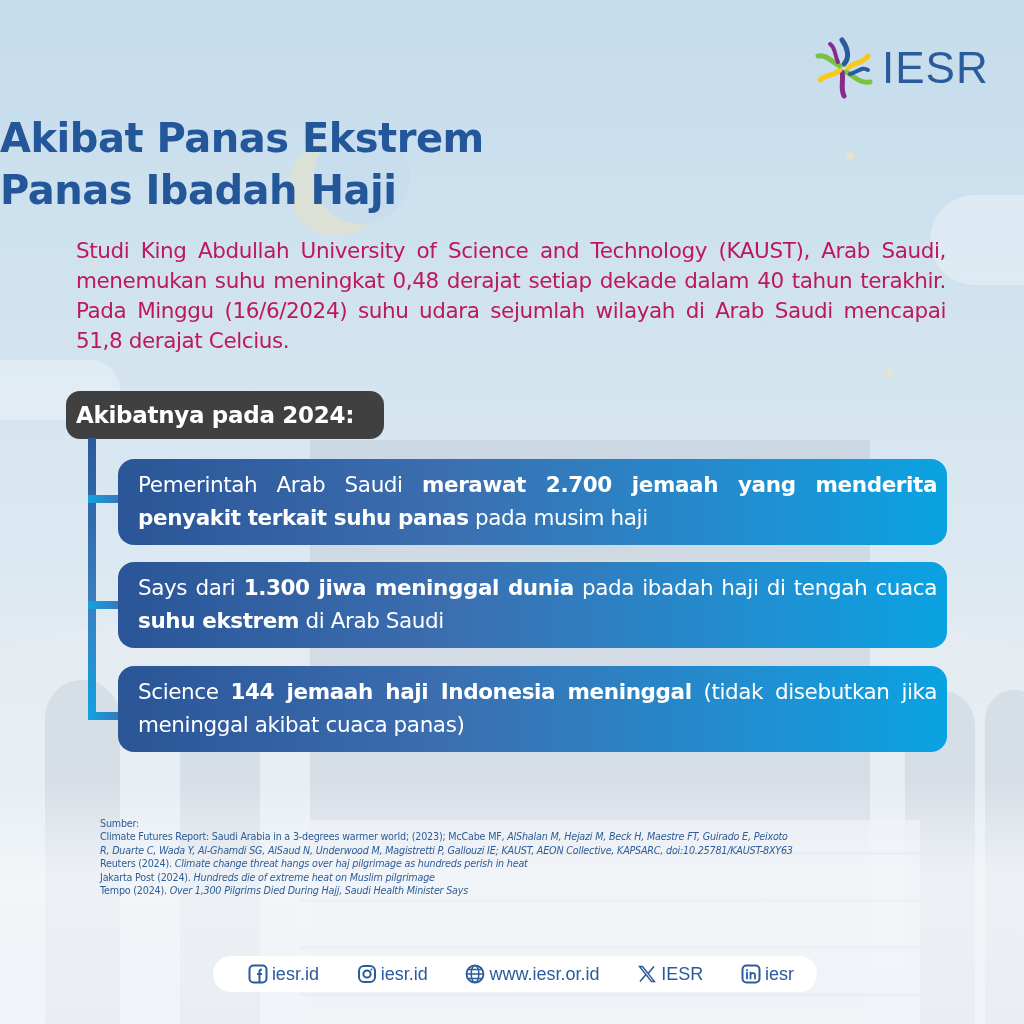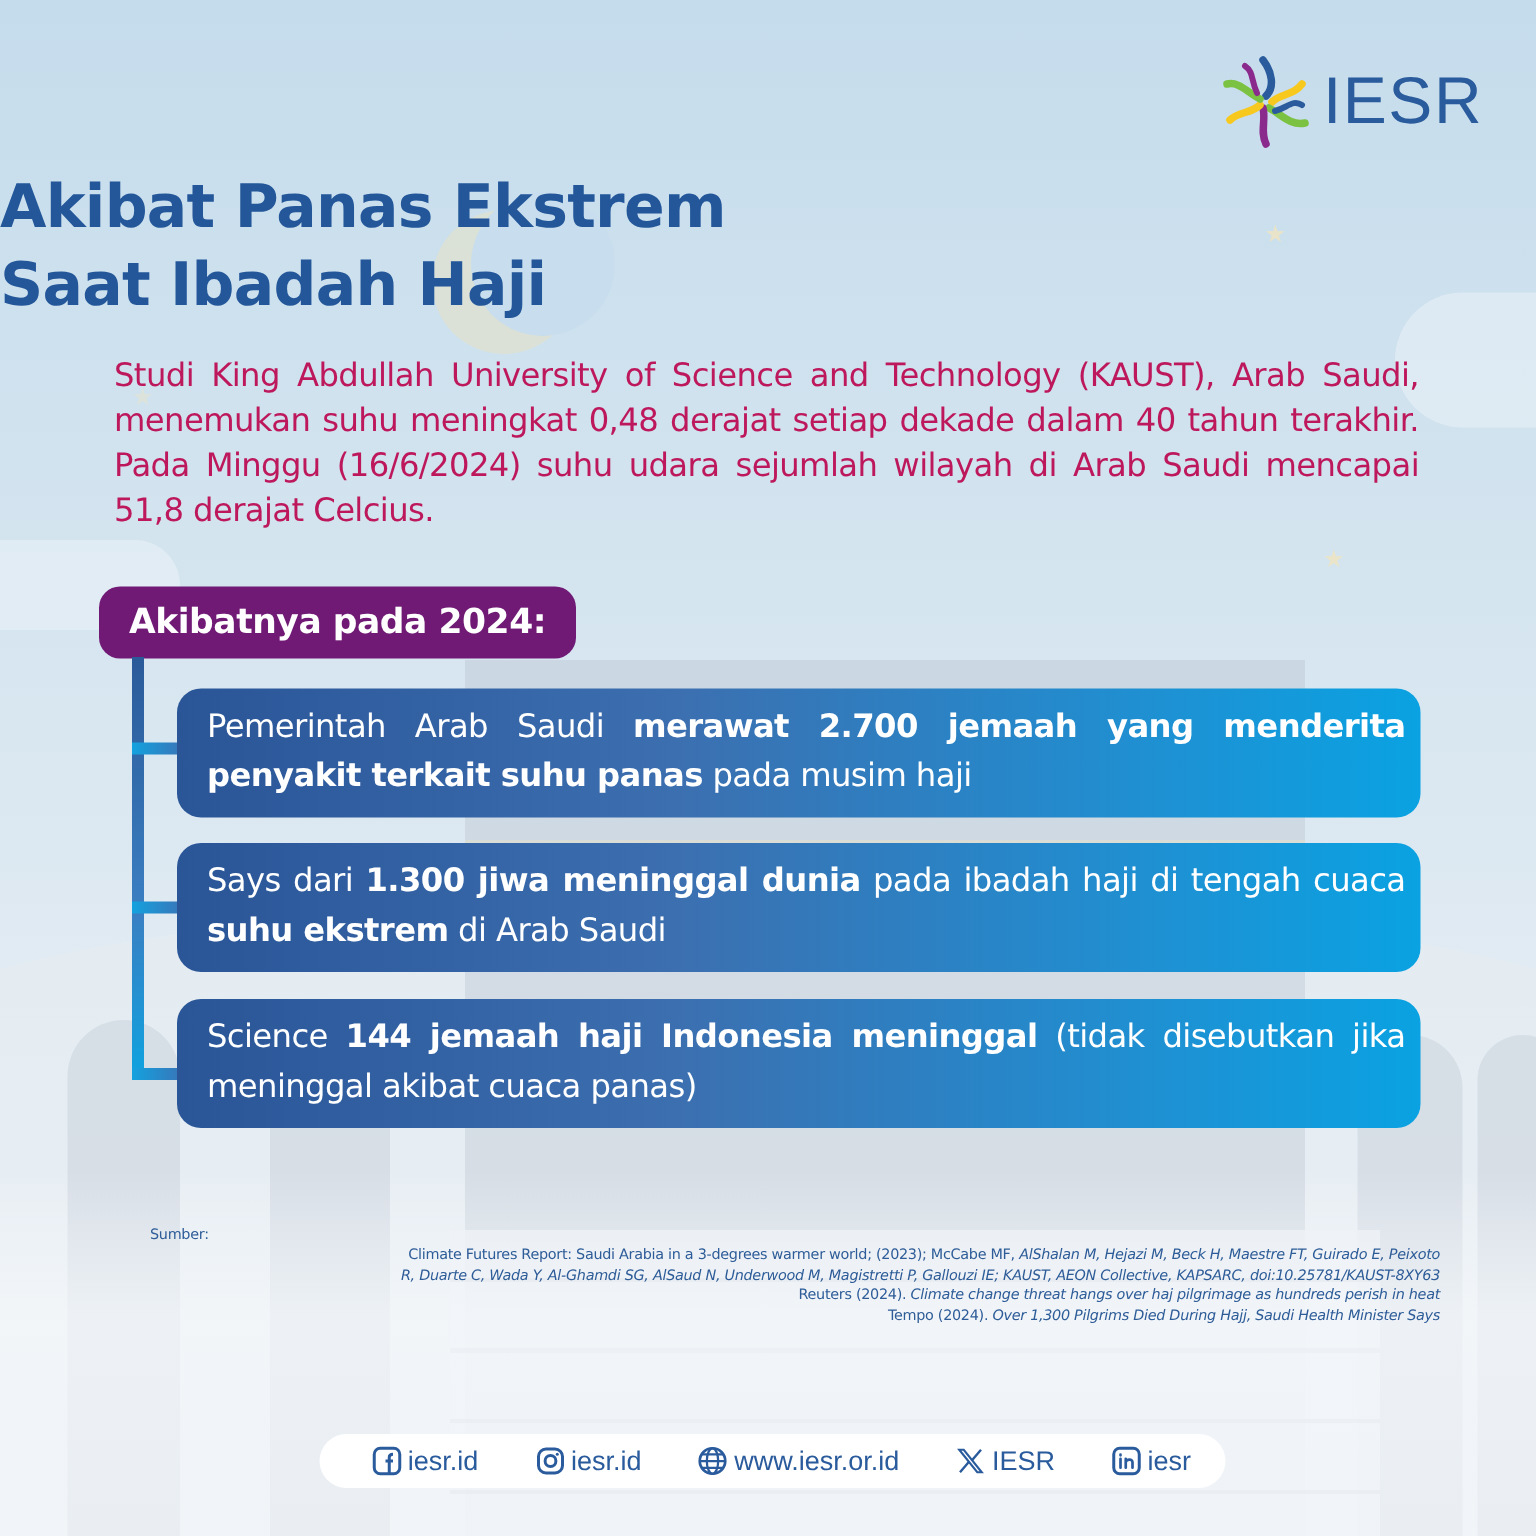--- a/index.html
+++ b/index.html
@@ -80,23 +80,23 @@
     .intro {
       position: absolute; left: 76px; top: 236px; width: 870px;
       font-family: "DejaVu Sans", sans-serif; color: #be185d;
       font-size: 21.5px; line-height: 30px; text-align: justify; text-align-last: left;
       letter-spacing: -0.4px;
     }
 
     
     .section-header {
       position: absolute; left: 66px; top: 391px; height: 48px; width: 318px;
-      background: #701a75; border-radius: 14px;
+      background: #404040; border-radius: 14px;
       color: #fff; font-weight: bold; font-size: 23px;
-      display: flex; align-items: center; padding-left: 20px;
+      display: flex; align-items: center; padding-left: 10px;
       letter-spacing: -0.3px;
     }
 
     
     .tree-vert {
       position: absolute; left: 88px; top: 438px; width: 8px; height: 282px;
       background: linear-gradient(180deg, #2b5a99 0%, #3a7fc2 60%, #0ea3e0 100%);
     }
     .tree-h {
       position: absolute; left: 88px; height: 8px; width: 36px;
@@ -118,21 +118,21 @@
     .card-2 { top: 562px; }
     .card-3 { top: 666px; }
 
     
     .sources {
       position: absolute; left: 100px; top: 817px; width: 860px;
       font-family: "DejaVu Sans", sans-serif; font-size: 9.6px; line-height: 13.4px;
       color: #2d5c98; letter-spacing: -0.2px;
     }
     .sources i { font-style: italic; }
-    .src-line { white-space: nowrap; text-align: right; }
+    .src-line { white-space: nowrap; }
 
     
     .social {
       position: absolute; left: 213px; top: 956px; width: 604px; height: 36px;
       background: #ffffff; border-radius: 18px;
       display: flex; align-items: center; justify-content: space-around;
       padding: 0 10px;
     }
     .social-item {
       display: flex; align-items: center; gap: 4px;
@@ -176,21 +176,21 @@
       <path d="M-4,-2 C-12,-6 -18,-14 -26,-12" stroke="#7cc242" stroke-width="5" fill="none" stroke-linecap="round"></path>
       <path d="M-6,-6 C-10,-14 -8,-20 -14,-24" stroke="#8a2a8c" stroke-width="4" fill="none" stroke-linecap="round"></path>
       <path d="M6,6 C14,4 18,-2 24,2" stroke="#2a5b9c" stroke-width="4" fill="none" stroke-linecap="round"></path>
     </g>
   </svg>
   <span class="logo-text">IESR</span>
 </div>
 
 <h1 class="title">
   <span>Akibat Panas Ekstrem</span>
-  <span>Saat Ibadah Haji</span>
+  <span>Panas Ibadah Haji</span>
 </h1>
 
 <p class="intro">Studi King Abdullah University of Science and Technology (KAUST), Arab Saudi, menemukan suhu meningkat 0,48 derajat setiap dekade dalam 40 tahun terakhir. Pada Minggu (16/6/2024) suhu udara sejumlah wilayah di Arab Saudi mencapai 51,8 derajat Celcius.</p>
 
 <div class="section-header">Akibatnya pada 2024:</div>
 
 <div class="tree-vert"></div>
 <div class="tree-h" style="top:495px;"></div>
 <div class="tree-h" style="top:601px;"></div>
 <div class="tree-h" style="top:712px;"></div>
@@ -203,20 +203,21 @@
 </div>
 <div class="card card-3">
   <span>Science </span><b>144 jemaah haji Indonesia meninggal</b><span> (tidak disebutkan jika  meninggal akibat cuaca panas)</span>
 </div>
 
 <div class="sources">
   <div>Sumber:</div>
   <div class="src-line"><span>Climate Futures Report: Saudi Arabia in a 3-degrees warmer world; (2023); McCabe MF, </span><i>AlShalan M, Hejazi M, Beck H, Maestre FT, Guirado E, Peixoto</i></div>
   <div class="src-line"><span></span><i>R, Duarte C, Wada Y, Al-Ghamdi SG, AlSaud N, Underwood M, Magistretti P, Gallouzi IE; KAUST, AEON Collective, KAPSARC, doi:10.25781/KAUST-8XY63</i></div>
   <div class="src-line"><span>Reuters (2024). </span><i>Climate change threat hangs over haj pilgrimage as hundreds perish in heat</i></div>
+  <div class="src-line"><span>Jakarta Post (2024). </span><i>Hundreds die of extreme heat on Muslim pilgrimage</i></div>
   <div class="src-line"><span>Tempo (2024). </span><i>Over 1,300 Pilgrims Died During Hajj, Saudi Health Minister Says</i></div>
 </div>
 
 <div class="social">
   <a class="social-item">
     <svg class="ico" viewBox="0 0 20 20">
       <rect x="1.5" y="1.5" width="17" height="17" rx="4" fill="none" stroke="#2a5b9c" stroke-width="2"></rect>
       <path d="M11.5 18 V10 H14 M11.5 10 V7.5 C11.5 6 12.5 5.5 14 5.5 M9 10 H11.5" stroke="#2a5b9c" stroke-width="2" fill="none"></path>
     </svg>
     <span>iesr.id</span>

